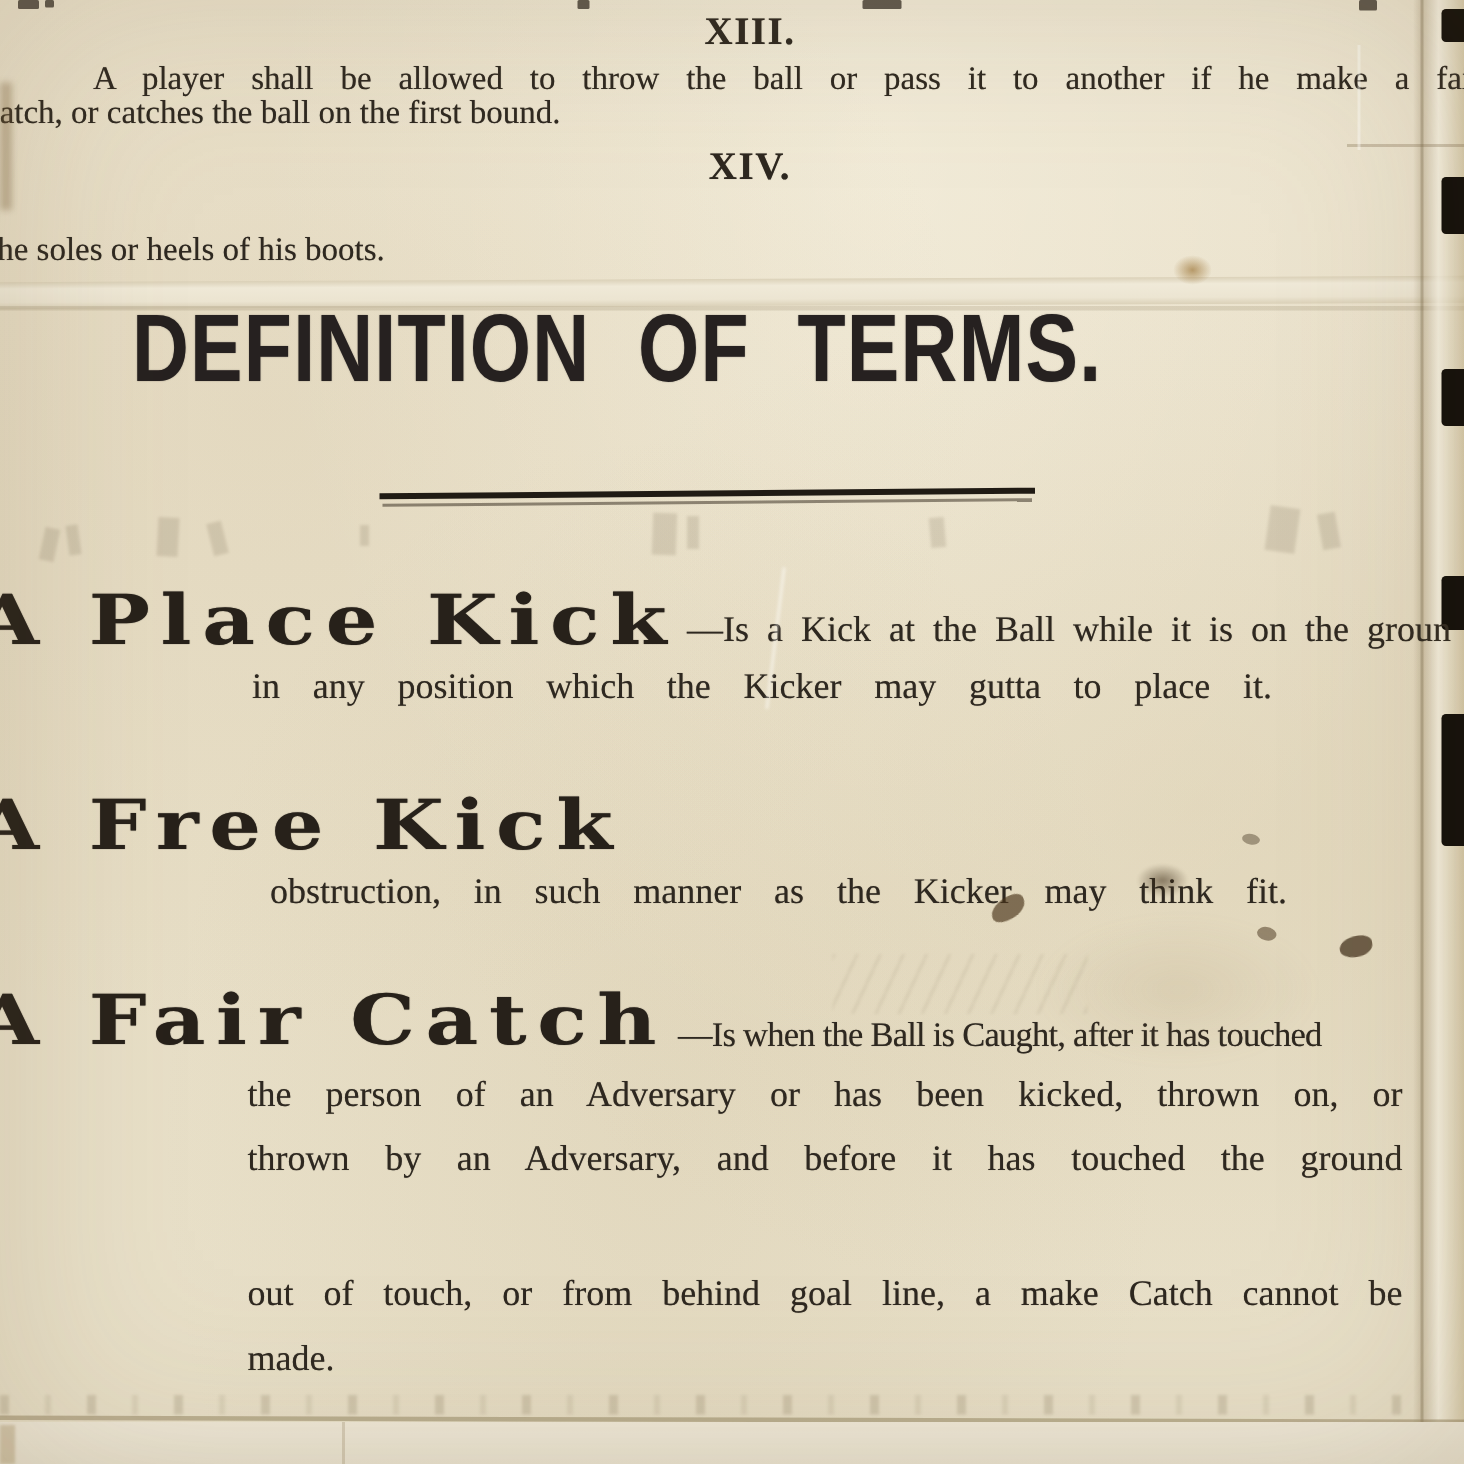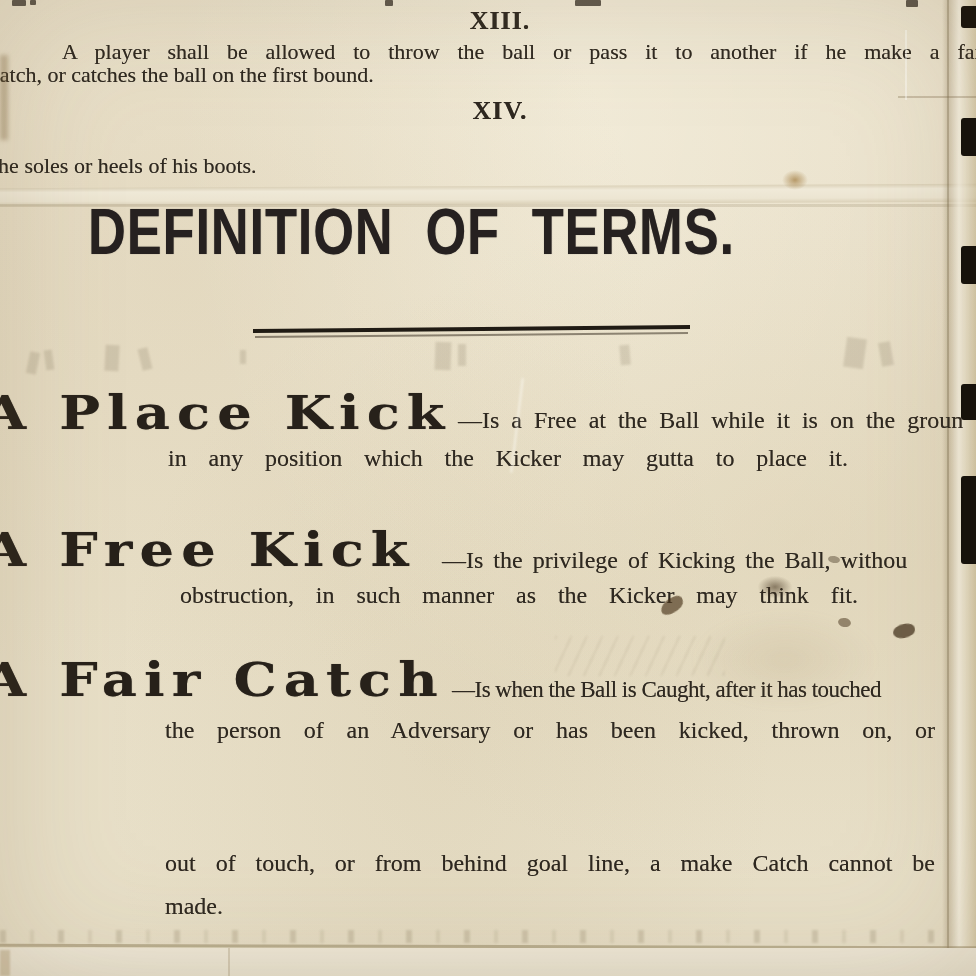--- a/index.html
+++ b/index.html
@@ -140,30 +140,30 @@
   <div class="gm" style="top:345px;left:105px;width:14px;height:26px;transform:rotate(3deg);"></div>
   <div class="gm" style="top:348px;left:140px;width:10px;height:22px;transform:rotate(-14deg);"></div>
   <div class="gm" style="top:350px;left:240px;width:6px;height:14px;"></div>
   <div class="gm" style="top:342px;left:435px;width:16px;height:28px;transform:rotate(2deg);"></div>
   <div class="gm" style="top:344px;left:458px;width:8px;height:22px;"></div>
   <div class="gm" style="top:345px;left:620px;width:10px;height:20px;transform:rotate(-5deg);"></div>
   <div class="gm" style="top:338px;left:845px;width:20px;height:30px;transform:rotate(8deg);"></div>
   <div class="gm" style="top:342px;left:880px;width:12px;height:24px;transform:rotate(-10deg);"></div>
 
   <div class="abs term pos-term1">A Place Kick</div>
-  <div class="abs ink def-text nowrap pos-lead1">—Is a Free at the Ball while it is on the groun</div>
+  <div class="abs ink def-text nowrap pos-lead1">—Is a Kick at the Ball while it is on the groun</div>
   <div class="abs ink def-text just pos-d1l2">in any position which the Kicker may gutta to place it.</div>
 
   <div class="abs term pos-term2">A Free Kick</div>
-  <div class="abs ink def-text nowrap pos-lead2">—Is the privilege of Kicking the Ball, withou</div>
   <div class="abs ink def-text just pos-d2l2">obstruction, in such manner as the Kicker may think fit.</div>
 
   <div class="abs term pos-term3">A Fair Catch</div>
   <div class="abs ink def-text nowrap pos-lead3">—Is when the Ball is Caught, after it has touched</div>
   <div class="abs ink def-text just pos-d3l2">the person of an Adversary or has been kicked, thrown on, or</div>
+  <div class="abs ink def-text just pos-d3l3">thrown by an Adversary, and before it has touched the ground</div>
   <div class="abs ink def-text just pos-d3l5">out of touch, or from behind goal line, a make Catch cannot be</div>
   <div class="abs ink def-text nowrap pos-d3l6">made.</div>
 
   <div class="abs stain st-a"></div>
   <div class="abs st-think"></div>
   <div class="abs st-swoosh"></div>
   <div class="abs st-small"></div>
   <div class="abs st-blob"></div>
   <div class="abs st-ballmark"></div>
   <div class="abs st-left-edge"></div>

